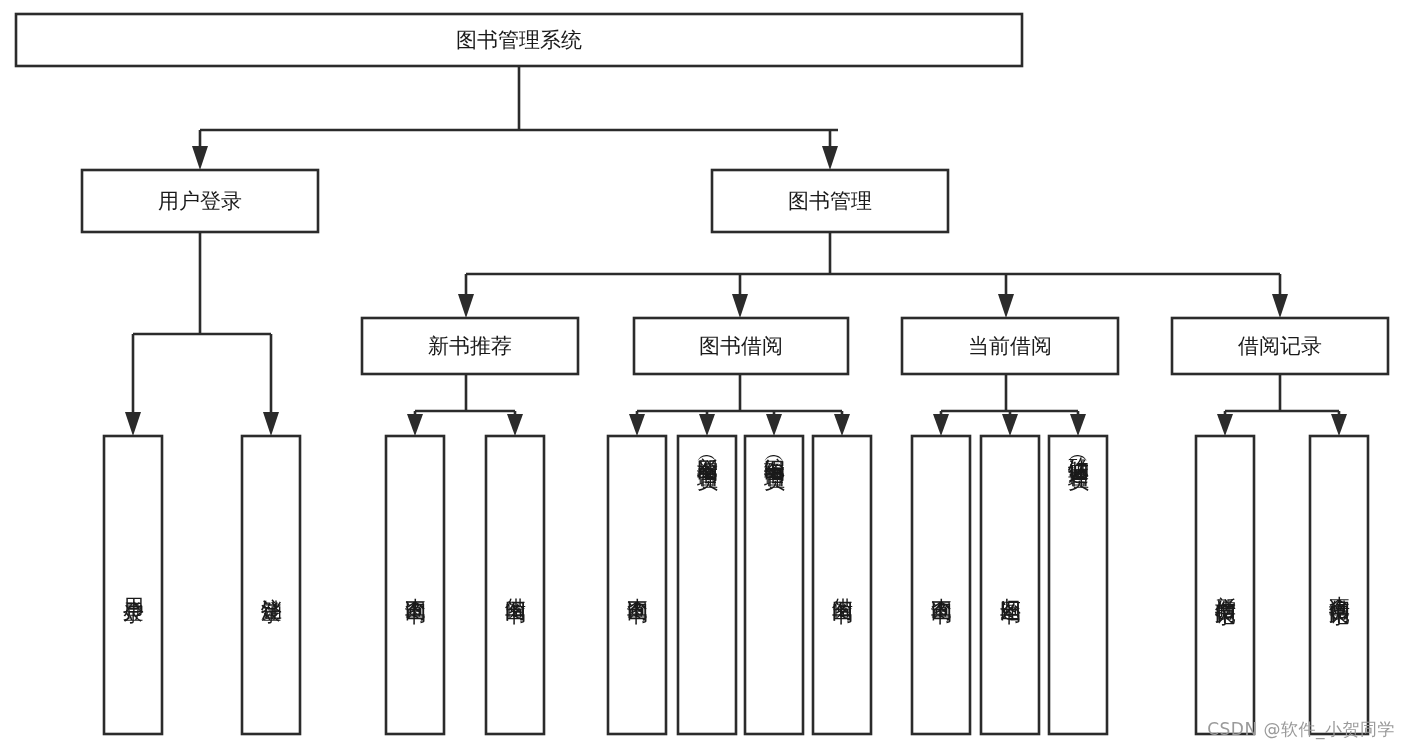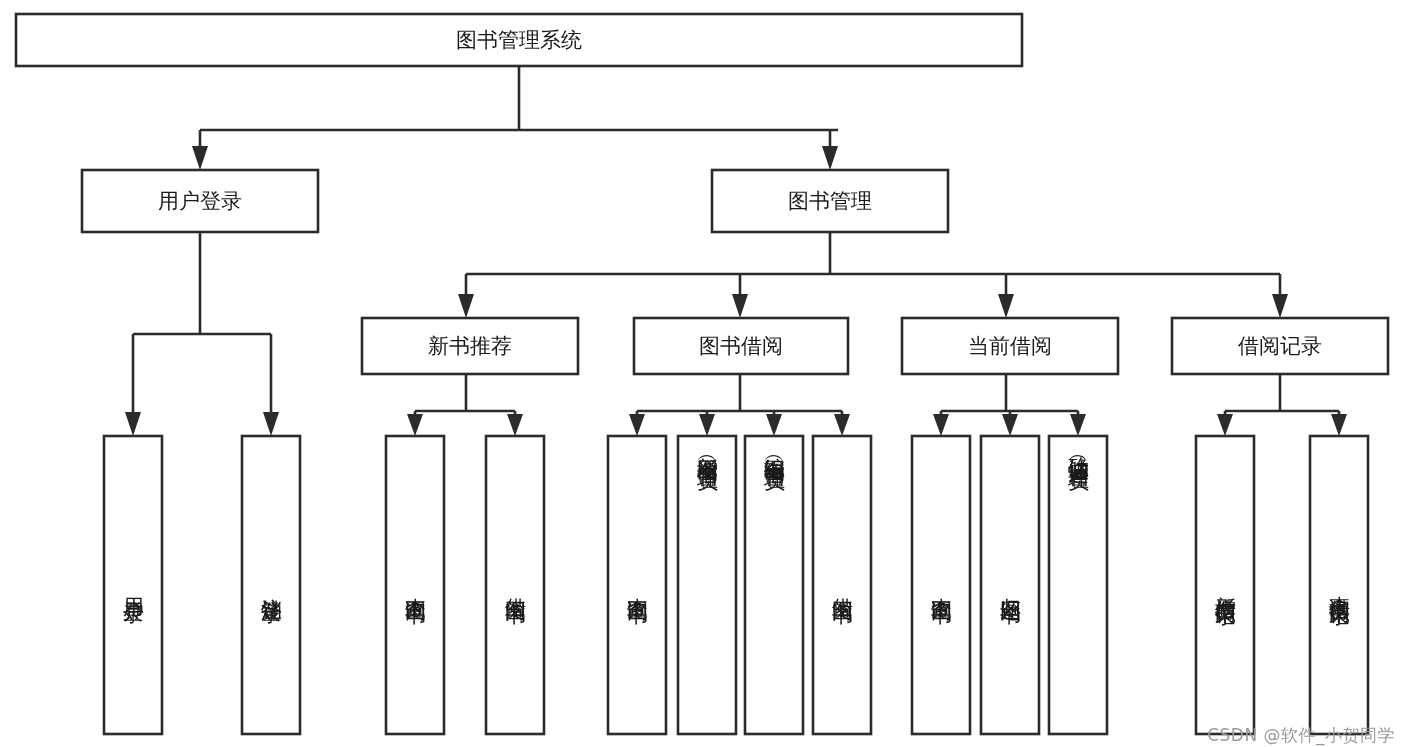--- a/index.html
+++ b/index.html
@@ -63,21 +63,21 @@
     font-family: "DejaVu Sans", "Liberation Sans", sans-serif;
     font-size: 21px;
     line-height: 1;
     letter-spacing: 2px;
     color: #1a1a1a;
     white-space: nowrap;
   }
   #watermark {
     position: absolute;
     right: 10px;
-    bottom: 0;
+    bottom: 6px;
     font-family: "DejaVu Sans", "Liberation Sans", sans-serif;
     font-size: 17px;
     color: #9a9a9a;
     letter-spacing: 0.5px;
     white-space: nowrap;
   }
 </style>
 </head>
 <body>
 

